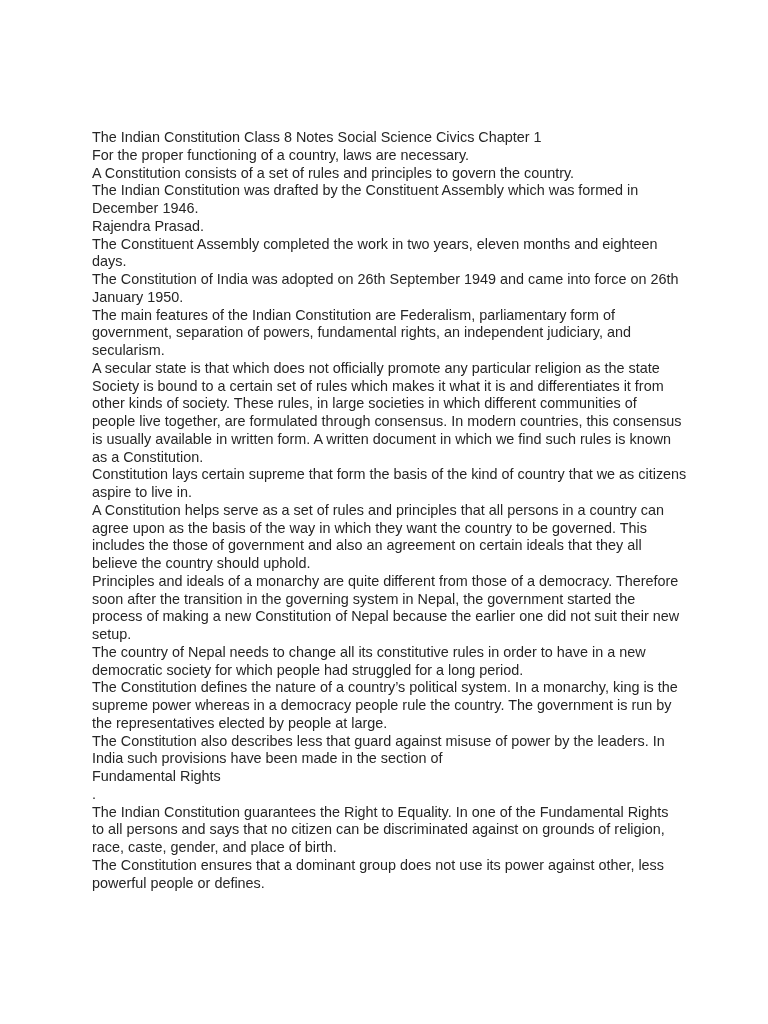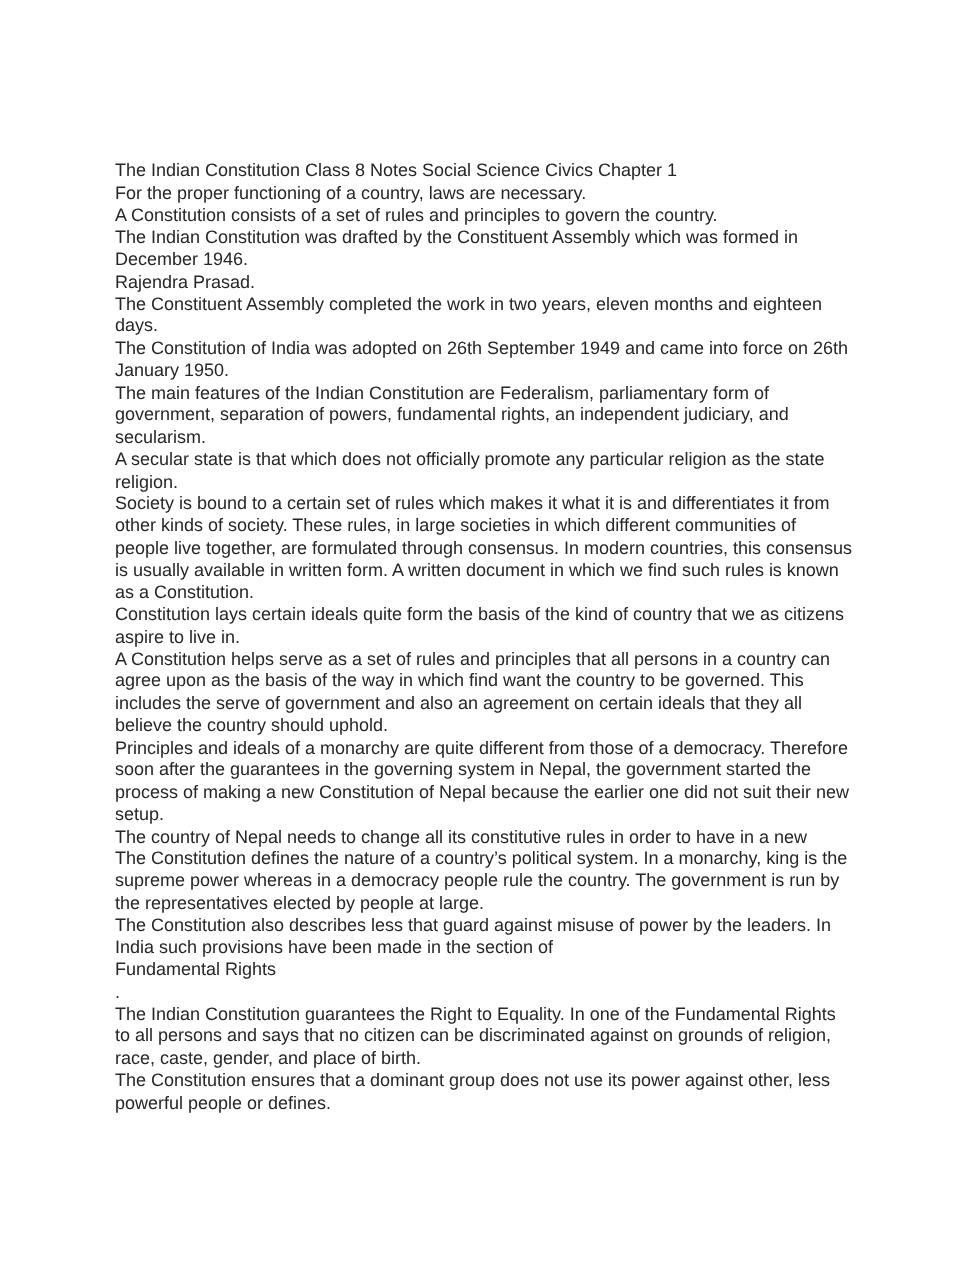--- a/index.html
+++ b/index.html
@@ -69,47 +69,47 @@
           <span class="line">The Constitution of India was adopted on 26th September 1949 and came into force on 26th</span>
           <span class="line">January 1950.</span>
         </p>
         <p class="para">
           <span class="line">The main features of the Indian Constitution are Federalism, parliamentary form of</span>
           <span class="line">government, separation of powers, fundamental rights, an independent judiciary, and</span>
           <span class="line">secularism.</span>
         </p>
         <p class="para">
           <span class="line">A secular state is that which does not officially promote any particular religion as the state</span>
-          <span class="line">religion.</span>
         </p>
         <p class="para">
           <span class="line">Society is bound to a certain set of rules which makes it what it is and differentiates it from</span>
           <span class="line">other kinds of society. These rules, in large societies in which different communities of</span>
           <span class="line">people live together, are formulated through consensus. In modern countries, this consensus</span>
           <span class="line">is usually available in written form. A written document in which we find such rules is known</span>
           <span class="line">as a Constitution.</span>
         </p>
         <p class="para">
-          <span class="line">Constitution lays certain ideals quite form the basis of the kind of country that we as citizens</span>
+          <span class="line">Constitution lays certain supreme that form the basis of the kind of country that we as citizens</span>
           <span class="line">aspire to live in.</span>
         </p>
         <p class="para">
           <span class="line">A Constitution helps serve as a set of rules and principles that all persons in a country can</span>
-          <span class="line">agree upon as the basis of the way in which find want the country to be governed. This</span>
-          <span class="line">includes the serve of government and also an agreement on certain ideals that they all</span>
+          <span class="line">agree upon as the basis of the way in which they want the country to be governed. This</span>
+          <span class="line">includes the those of government and also an agreement on certain ideals that they all</span>
           <span class="line">believe the country should uphold.</span>
         </p>
         <p class="para">
           <span class="line">Principles and ideals of a monarchy are quite different from those of a democracy. Therefore</span>
-          <span class="line">soon after the guarantees in the governing system in Nepal, the government started the</span>
+          <span class="line">soon after the transition in the governing system in Nepal, the government started the</span>
           <span class="line">process of making a new Constitution of Nepal because the earlier one did not suit their new</span>
           <span class="line">setup.</span>
         </p>
         <p class="para">
           <span class="line">The country of Nepal needs to change all its constitutive rules in order to have in a new</span>
+          <span class="line">democratic society for which people had struggled for a long period.</span>
         </p>
         <p class="para">
           <span class="line">The Constitution defines the nature of a country’s political system. In a monarchy, king is the</span>
           <span class="line">supreme power whereas in a democracy people rule the country. The government is run by</span>
           <span class="line">the representatives elected by people at large.</span>
         </p>
         <p class="para">
           <span class="line">The Constitution also describes less that guard against misuse of power by the leaders. In</span>
           <span class="line">India such provisions have been made in the section of</span>
         </p>

